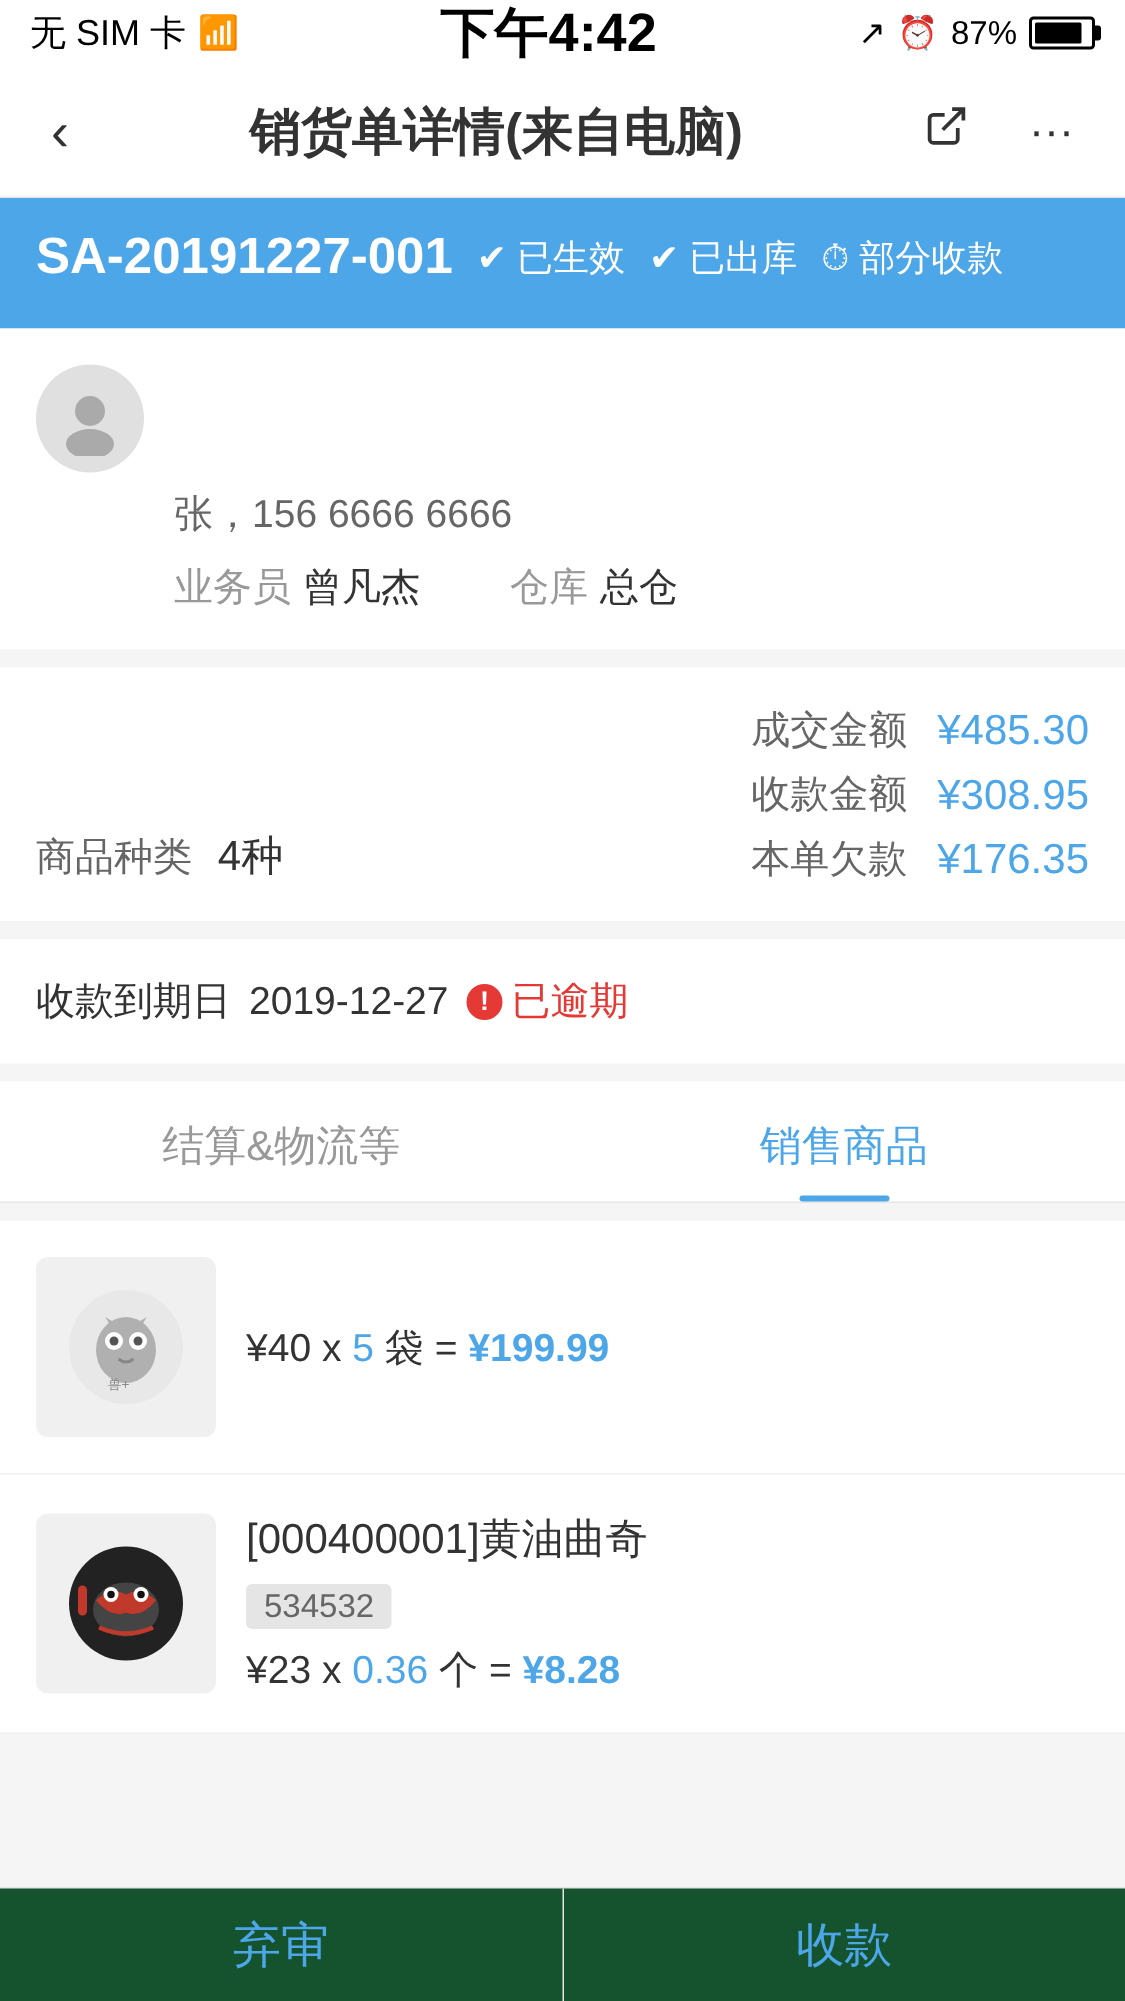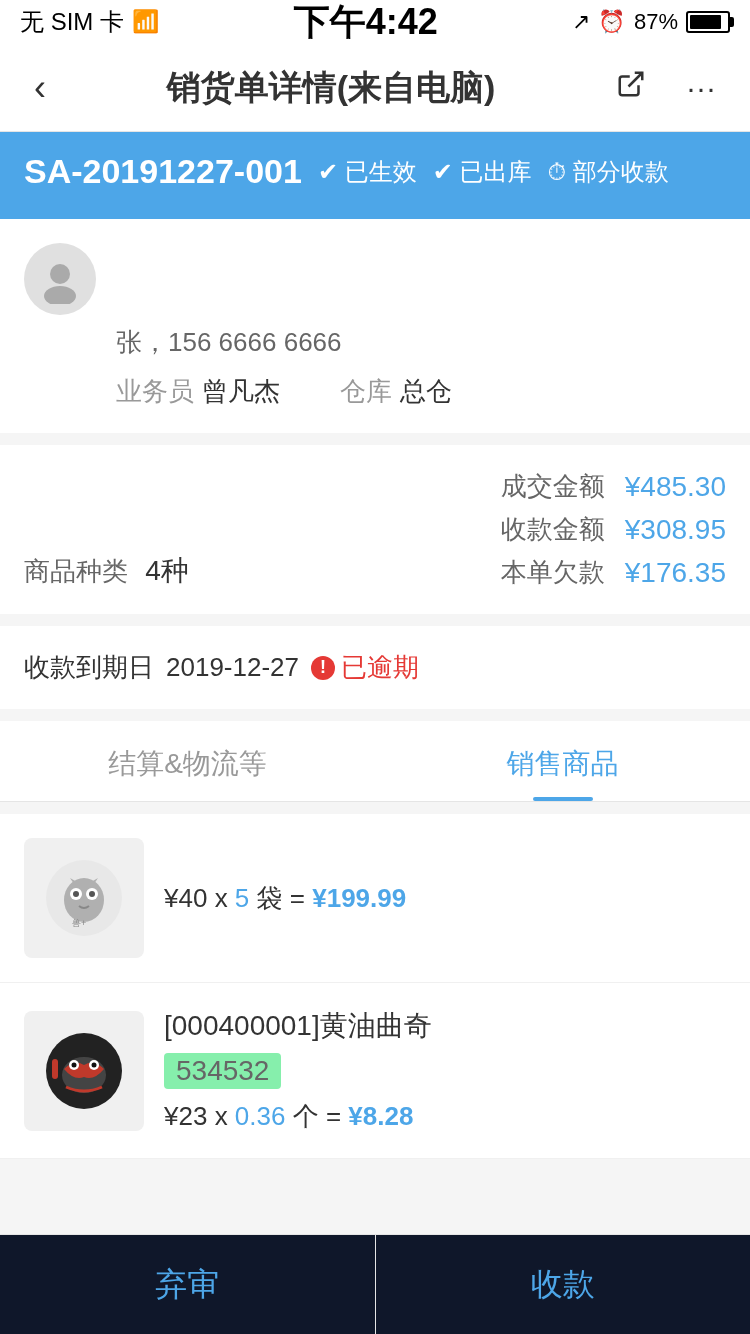--- a/index.html
+++ b/index.html
@@ -235,37 +235,37 @@
       background: #f0f0f0;
       flex-shrink: 0;
       display: flex; align-items: center; justify-content: center;
       overflow: hidden;
     }
     .product-thumb svg { width: 80px; height: 80px; }
     .product-info { flex: 1; }
     .product-name { font-size: 28px; color: #333; margin-bottom: 8px; }
     .product-badge {
       display: inline-block;
-      background: #86efac;
+      background: #e5e5e5;
       border-radius: 4px;
       padding: 2px 12px;
-      font-size: 28px;
+      font-size: 22px;
       color: #666;
       margin-bottom: 10px;
     }
     .product-price { font-size: 26px; color: #333; }
     .product-price .highlight { color: #4DA6E8; }
     .product-price .total { color: #4DA6E8; font-weight: 600; }
 
     
     .bottom-bar {
       position: fixed;
       bottom: 0; left: 0; width: 750px;
-      height: 100px;
-      background: #0f172a;
+      height: 76px;
+      background: #14532d;
       border-top: 1px solid #e5e5e5;
       display: flex;
     }
     .bottom-btn {
       flex: 1;
       display: flex; align-items: center; justify-content: center;
       font-size: 32px;
       cursor: pointer;
     }
     .bottom-btn.left { color: #4DA6E8; border-right: 1px solid #e5e5e5; }

